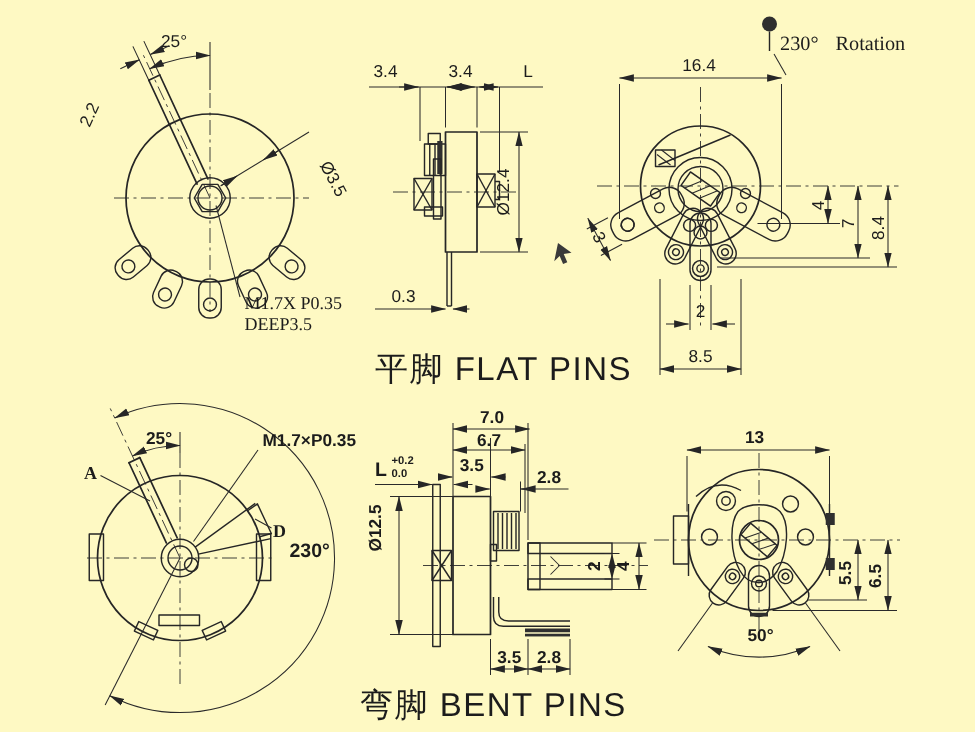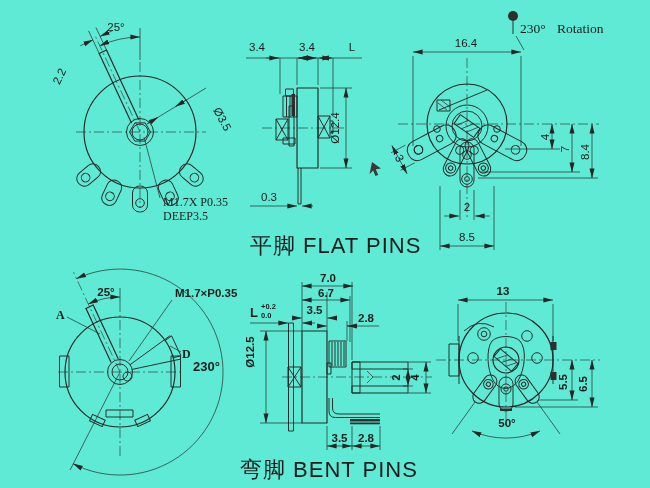--- a/index.html
+++ b/index.html
@@ -1,16 +1,16 @@
 <!DOCTYPE html>
 <html><head>
 <meta charset="utf-8">
 <style>
   html,body{margin:0;padding:0;background:#fff;}
-  #stage{position:relative;width:650px;height:488px;background:#5eead4;overflow:hidden;}
+  #stage{position:relative;width:650px;height:488px;background:#fef9c3;overflow:hidden;}
   svg{display:block}
   .o{stroke:#262626;stroke-width:1.15;fill:none;stroke-linejoin:round;stroke-linecap:round}
   .o2{stroke:#262626;stroke-width:.95;fill:none;stroke-linejoin:round}
   .d{stroke:#2a2a2a;stroke-width:.7;fill:none}
   .c{stroke:#2a2a2a;stroke-width:.6;fill:none;stroke-dasharray:10 3 2 3}
   .f{fill:#2f2f2f;stroke:none}
   text{fill:#1c1c1c}
   .dt{font:11.5px "Liberation Sans",sans-serif}
   .dtb{font:bold 11.5px "Liberation Sans",sans-serif}
   .dtb2{font:bold 13px "Liberation Sans",sans-serif}

